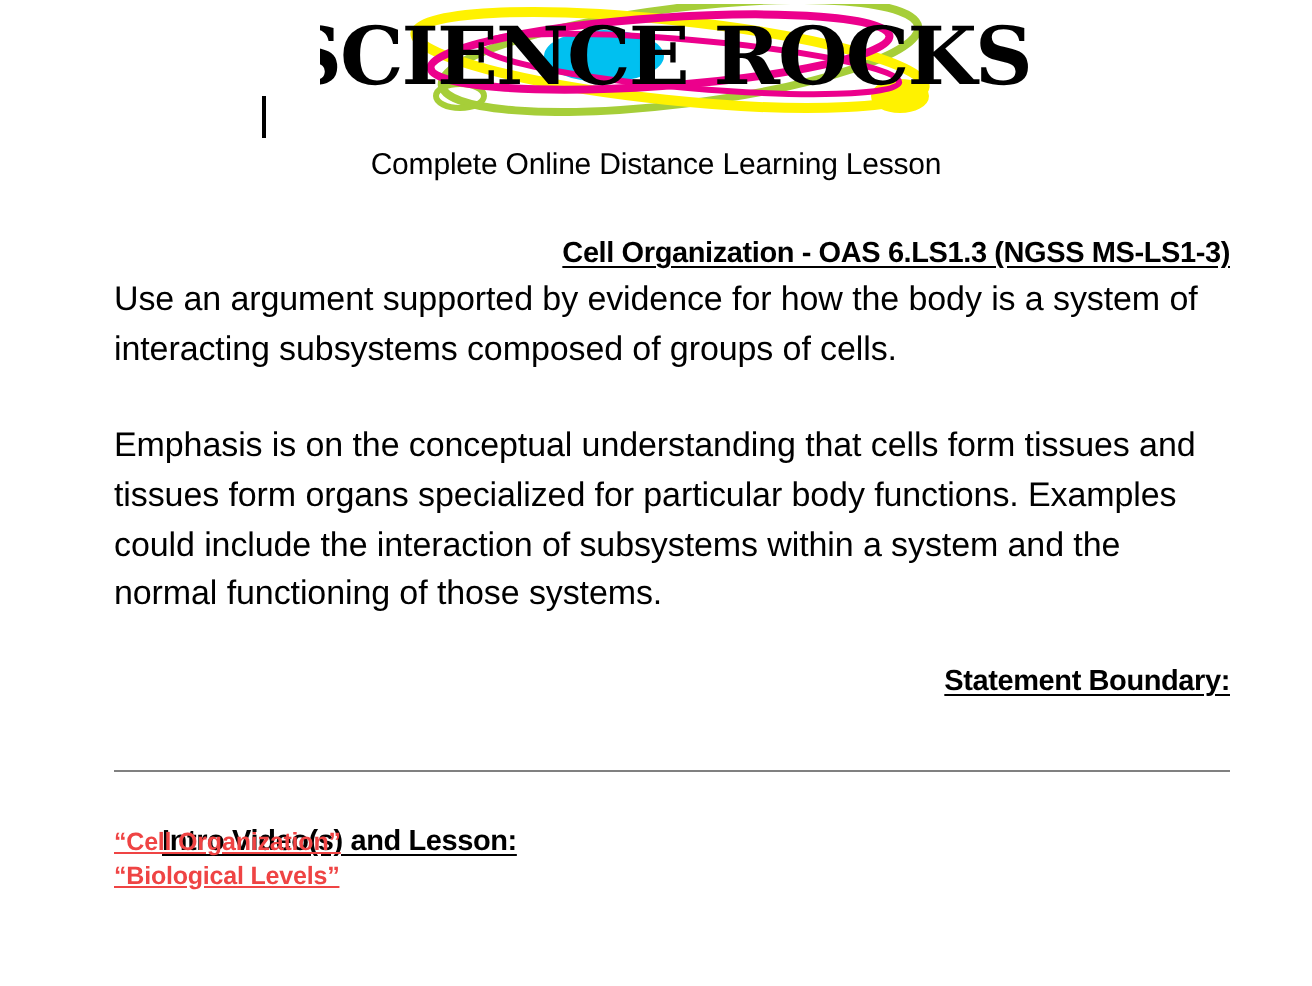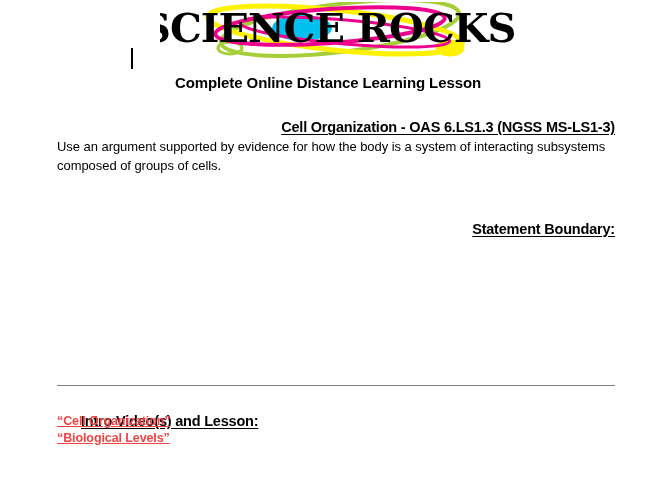--- a/index.html
+++ b/index.html
@@ -56,21 +56,21 @@
   }
 
   
   .subtitle {
     position: absolute;
     left: 0;
     top: 74px;
     width: 656px;
     text-align: center;
     font-size: 15px;
-    font-weight: bold;
+    font-weight: normal;
     letter-spacing: -0.1px;
   }
 
   
   .column {
     position: absolute;
     left: 57px;
     top: 118px;
     width: 558px;
   }
@@ -80,21 +80,21 @@
     font-weight: bold;
     text-decoration: underline;
     text-underline-offset: 2px;
     letter-spacing: -0.2px;
     line-height: 1.25;
     margin: 0;
     text-align: right;
   }
 
   .para {
-    font-size: 13px;
+    font-size: 17px;
     line-height: 1.45;
     margin: 2px 0 0 0;
     letter-spacing: -0.05px;
   }
 
   .block { margin: 0; }
   .gap-1 { height: 22px; }
   .gap-2 { height: 22px; }
 
   .divider {
@@ -162,20 +162,21 @@
   <div class="column">
 
     <div class="block">
       <div class="sec-heading">Cell Organization - OAS 6.LS1.3 (NGSS MS-LS1-3)</div>
       <p class="para"> Use an argument supported by evidence for how the body is a system of interacting subsystems composed of groups of cells.</p>
     </div>
 
     <div class="gap-1"></div>
 
     <div class="block">
+      <p class="para">Emphasis is on the conceptual understanding that cells form tissues and tissues form organs specialized for particular body functions. Examples could include the interaction of subsystems within a system and the normal functioning of those systems.</p>
     </div>
 
     <div class="gap-2"></div>
 
     <div class="block">
       <div class="sec-heading">Statement Boundary:</div>
     </div>
 
   </div>
 

